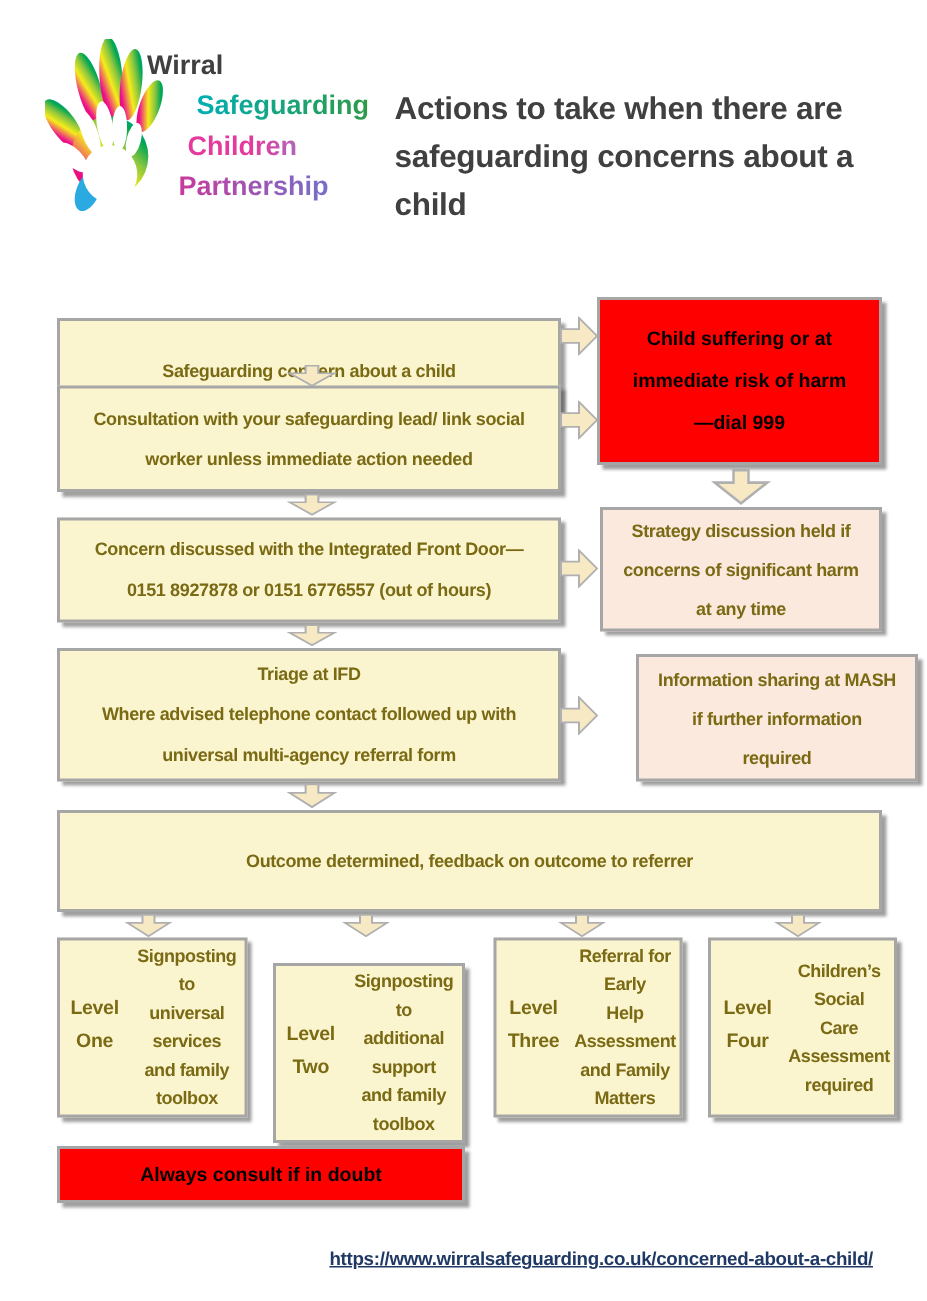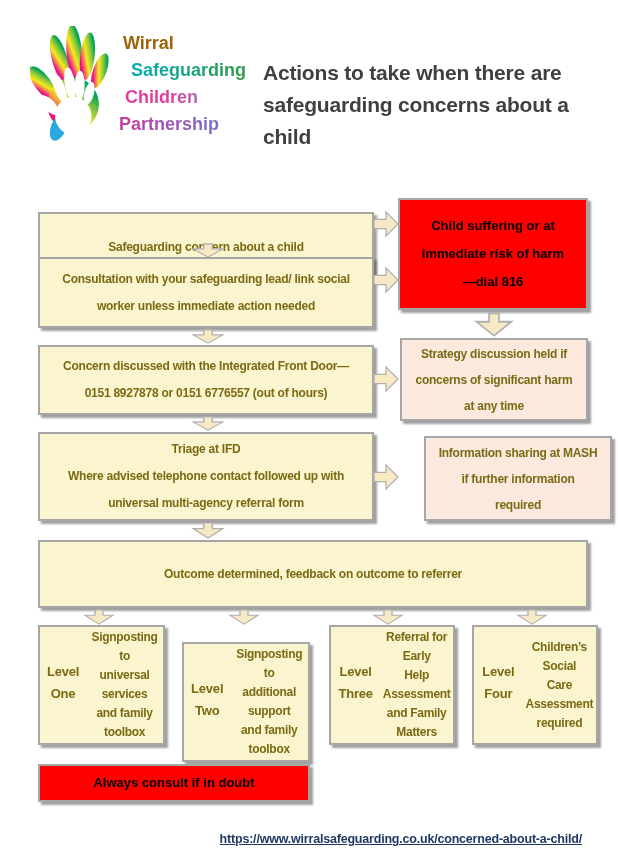--- a/index.html
+++ b/index.html
@@ -6,21 +6,21 @@
   .page {
     position:relative; width:618px; height:867px; background:#ffffff;
     font-family:"Liberation Sans", sans-serif; overflow:hidden;
   }
 
   
   .logo-wrap { position:absolute; left:30px; top:22px; width:200px; height:125px; }
   .logo-hand { position:absolute; left:0; top:4px; }
   .logo-text { position:absolute; left:68px; top:8px; font-weight:bold; font-size:18px; line-height:27px; }
   .logo-text span { display:block; white-space:nowrap; }
-  .lt1 { margin-left:25px; color:#a16207; }
+  .lt1 { color:#404040; }
   .lt2 { margin-left:33px; background:linear-gradient(90deg,#00AEB5,#2E9A47);
          -webkit-background-clip:text; background-clip:text; color:transparent; -webkit-text-fill-color:transparent; }
   .lt3 { margin-left:27px; background:linear-gradient(90deg,#E5399B 35%,#5FA8E8);
          -webkit-background-clip:text; background-clip:text; color:transparent; -webkit-text-fill-color:transparent; }
   .lt4 { margin-left:21px; background:linear-gradient(90deg,#C93A9C,#5C7FD6);
          -webkit-background-clip:text; background-clip:text; color:transparent; -webkit-text-fill-color:transparent; }
 
   
   .doc-title {
     position:absolute; left:263px; top:57px; width:350px;
@@ -118,21 +118,21 @@
 
   <div class="box" style="left:38px; top:432px; width:336px; height:89px;">
     <span class="txt">Triage at IFD
 Where advised telephone contact followed up with
 universal multi-agency referral form</span>
   </div>
 
   <div class="box red" style="left:398px; top:198px; width:190px; height:112px;">
     <span class="txt">Child suffering or at
 immediate risk of harm
-—dial 816</span>
+—dial 999</span>
   </div>
 
   <div class="box peach" style="left:400px; top:338px; width:188px; height:83px;align-items:flex-end;">
     <span class="txt">Strategy discussion held if
 concerns of significant harm
 at any time</span>
   </div>
 
   <div class="box peach" style="left:424px; top:436px; width:188px; height:85px;">
     <span class="txt">Information sharing at MASH

